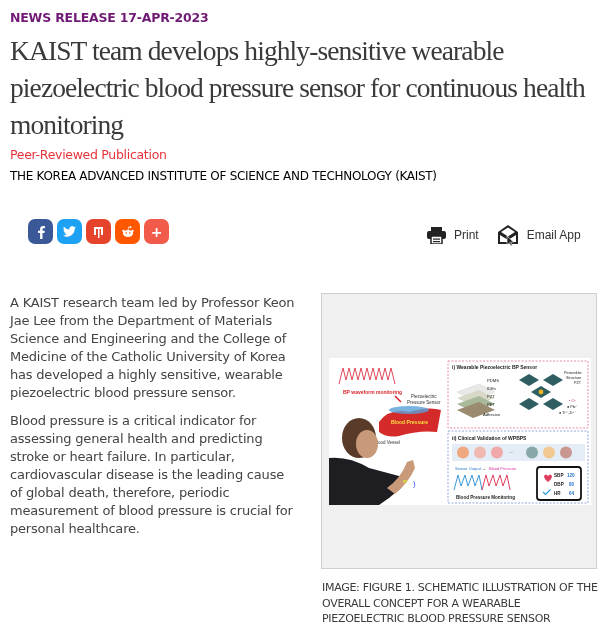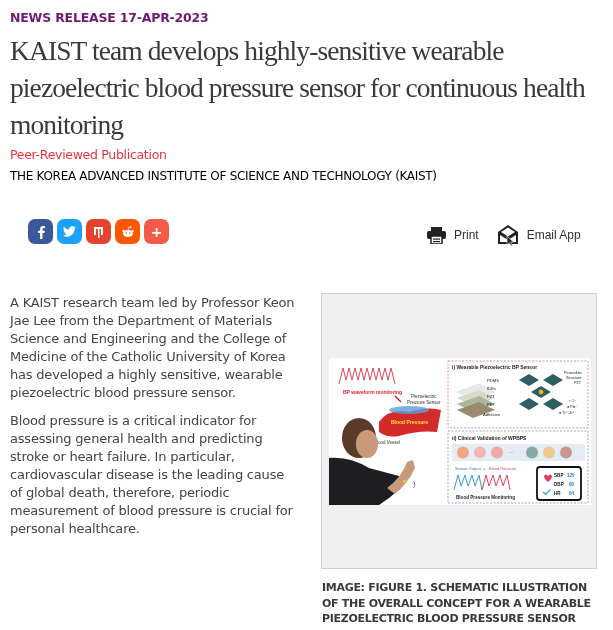--- a/index.html
+++ b/index.html
@@ -11,21 +11,21 @@
     .share { position: absolute; left: 28px; top: 219px; display: flex; gap: 4px; }
     .share .btn { width: 25px; height: 25px; border-radius: 7px; display: flex; align-items: center; justify-content: center; color: #fff; font-weight: bold; font-size: 14px; cursor: pointer; }
     .tools { position: absolute; left: 427px; top: 224px; display: flex; align-items: center; font-family: "Liberation Sans", sans-serif; font-size: 12px; color: #333; }
     .tools .tool { display: flex; align-items: center; cursor: pointer; }
     .tools .tool svg { margin-right: 8px; }
     .tools .tool + .tool { margin-left: 18px; }
     .body-text { position: absolute; left: 10px; top: 294px; width: 290px; font-size: 13px; line-height: 18px; color: #444; letter-spacing: -0.2px; }
     .body-text p { margin: 0 0 10px 0; }
     .figure-box { position: absolute; left: 321px; top: 293px; width: 276px; height: 276px; background: #f0f0f0; border: 1px solid #cfcfcf; box-sizing: border-box; cursor: pointer; }
     .figure-img { position: absolute; left: 7px; top: 64px; width: 262px; height: 147px; background: #fff; overflow: hidden; }
-    .caption { position: absolute; left: 322px; top: 580px; width: 280px; font-size: 11px; line-height: 15.5px; font-weight: bold; color: #3a3a3a; text-transform: uppercase; letter-spacing: -0.3px; }
+    .caption { position: absolute; left: 322px; top: 580px; width: 280px; font-size: 11px; line-height: 15.5px; font-weight: normal; color: #3a3a3a; text-transform: uppercase; letter-spacing: -0.3px; }
   </style>
 </head>
 <body>
 
 <div class="kicker">NEWS RELEASE 17-APR-2023</div>
 
 <h1 class="headline">KAIST team develops highly-sensitive wearable piezoelectric blood pressure sensor for continuous health monitoring</h1>
 
 <div class="peer">Peer-Reviewed Publication</div>
 

